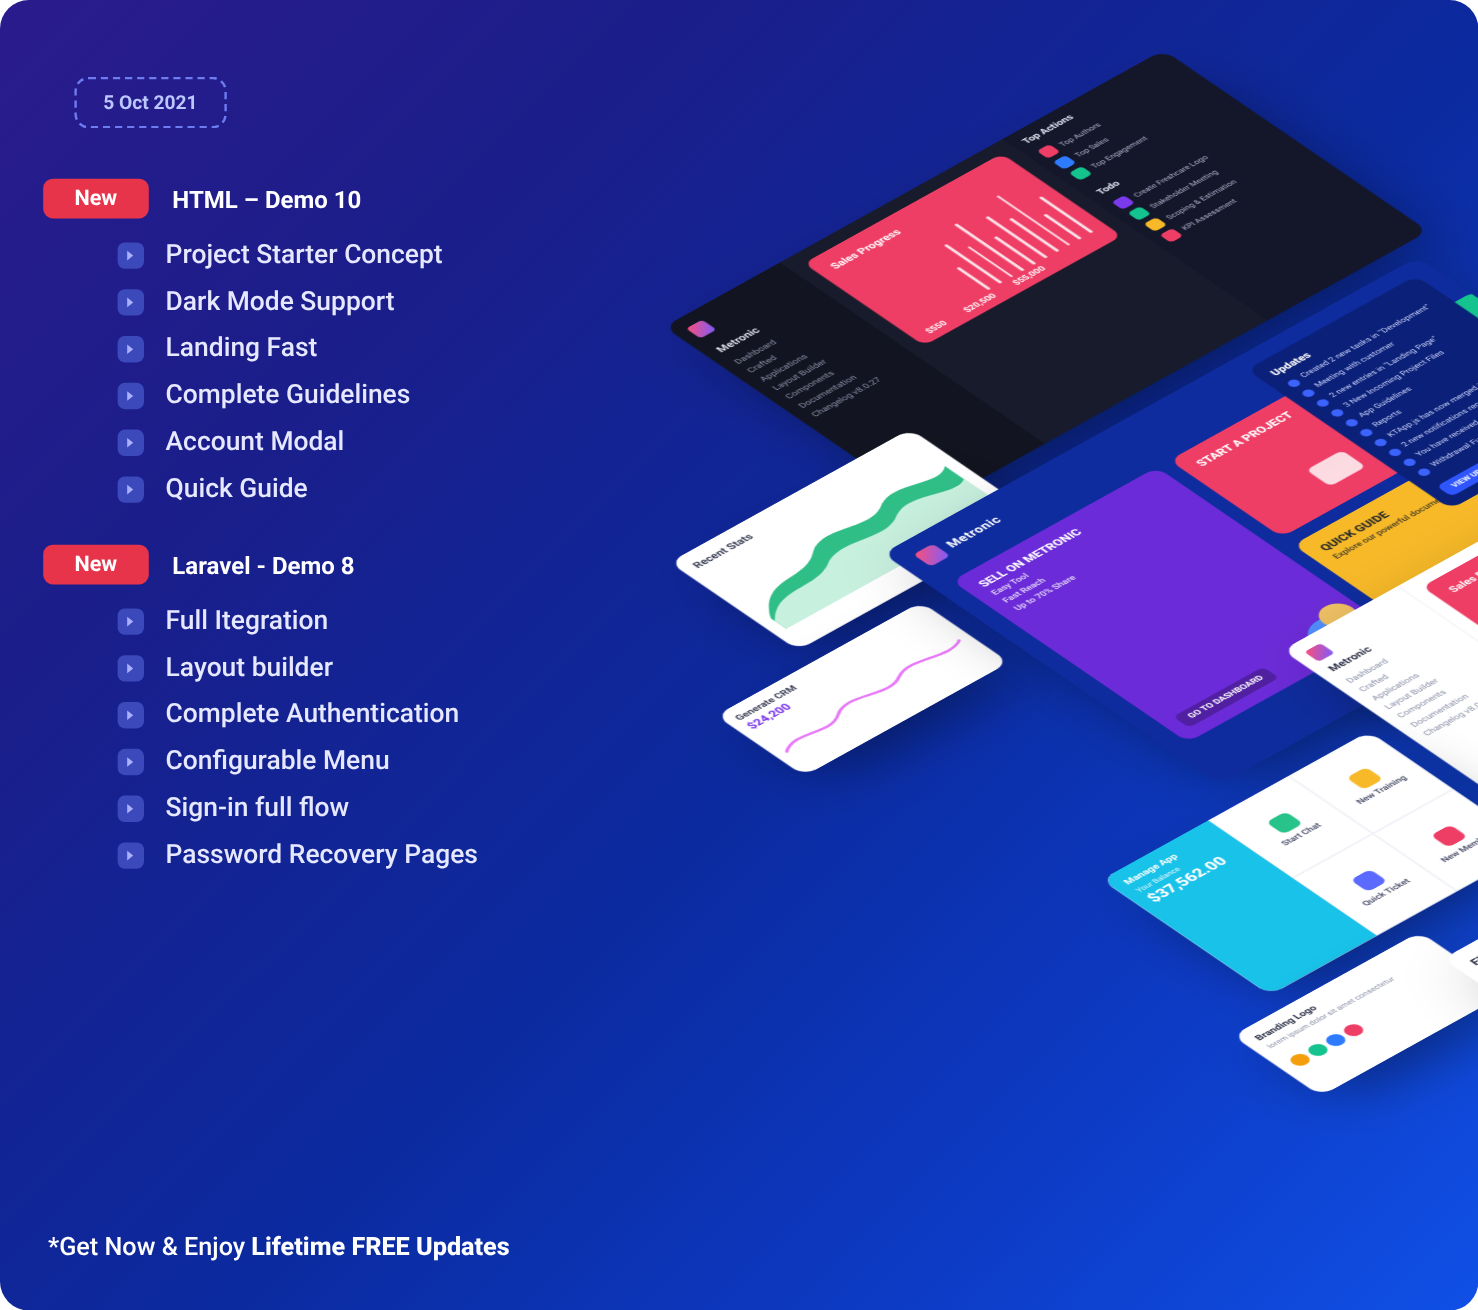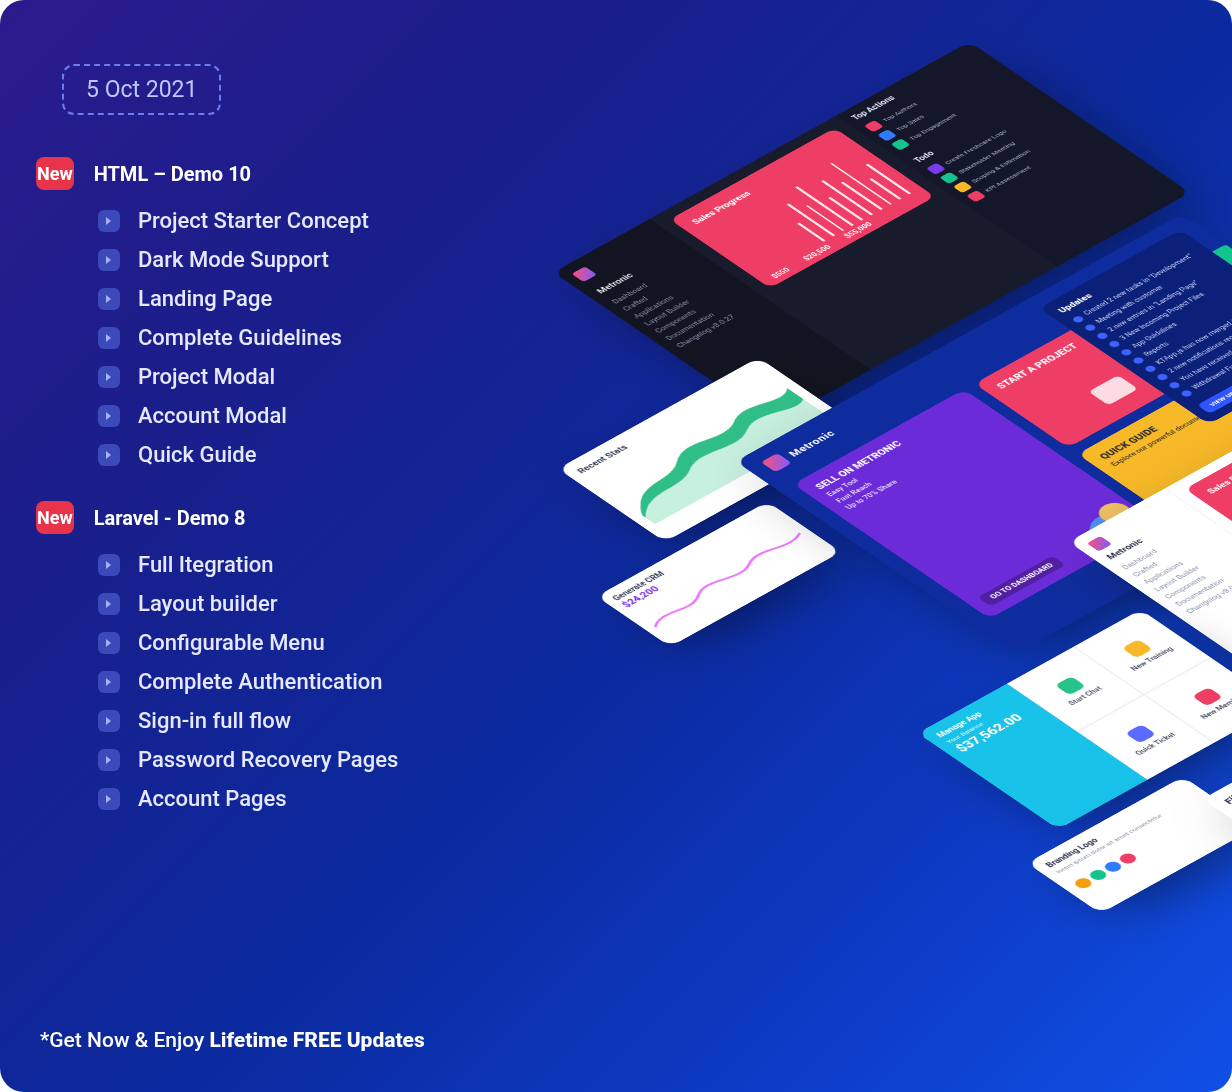--- a/index.html
+++ b/index.html
@@ -38,22 +38,22 @@
     color: #fff;
     font-weight: 700;
     font-size: 28px;
     padding: 14px 28px;
     border-radius: 14px;
     letter-spacing: 0.2px;
   }
   .badge-date {
     border: 2px dashed #6d7cf0;
     color: #bcc7ff;
-    font-weight: 400;
-    font-size: 23px;
+    font-weight: 700;
+    font-size: 16px;
     padding: 10px 22px;
     border-radius: 12px;
   }
 
   .section {
     margin-top: 42px;
   }
   .section + .section {
     margin-top: 34px;
   }
@@ -61,21 +61,21 @@
     display: flex;
     align-items: center;
     gap: 20px;
     margin-bottom: 18px;
   }
   .tag-new {
     background: #e7344b;
     color: #fff;
     font-weight: 700;
     font-size: 18px;
-    padding: 6px 1px;
+    padding: 6px 26px;
     border-radius: 8px;
   }
   .section-title {
     font-size: 20px;
     font-weight: 700;
     color: #ffffff;
   }
   .items {
     list-style: none;
     margin-left: 62px;
@@ -304,37 +304,29 @@
               </svg>
             </span>
             <span>Dark Mode Support</span>
           </li>
           <li>
             <span class="chev-box">
               <svg viewBox="0 0 8 10">
                 <path d="M1 1 L6 5 L1 9 Z"></path>
               </svg>
             </span>
-            <span>Landing Page</span>
+            <span>Landing Fast</span>
           </li>
           <li>
             <span class="chev-box">
               <svg viewBox="0 0 8 10">
                 <path d="M1 1 L6 5 L1 9 Z"></path>
               </svg>
             </span>
             <span>Complete Guidelines</span>
-          </li>
-          <li>
-            <span class="chev-box">
-              <svg viewBox="0 0 8 10">
-                <path d="M1 1 L6 5 L1 9 Z"></path>
-              </svg>
-            </span>
-            <span>Project Modal</span>
           </li>
           <li>
             <span class="chev-box">
               <svg viewBox="0 0 8 10">
                 <path d="M1 1 L6 5 L1 9 Z"></path>
               </svg>
             </span>
             <span>Account Modal</span>
           </li>
           <li>
@@ -369,53 +361,45 @@
               </svg>
             </span>
             <span>Layout builder</span>
           </li>
           <li>
             <span class="chev-box">
               <svg viewBox="0 0 8 10">
                 <path d="M1 1 L6 5 L1 9 Z"></path>
               </svg>
             </span>
+            <span>Complete Authentication</span>
+          </li>
+          <li>
+            <span class="chev-box">
+              <svg viewBox="0 0 8 10">
+                <path d="M1 1 L6 5 L1 9 Z"></path>
+              </svg>
+            </span>
             <span>Configurable Menu</span>
           </li>
           <li>
             <span class="chev-box">
               <svg viewBox="0 0 8 10">
                 <path d="M1 1 L6 5 L1 9 Z"></path>
               </svg>
             </span>
-            <span>Complete Authentication</span>
-          </li>
-          <li>
-            <span class="chev-box">
-              <svg viewBox="0 0 8 10">
-                <path d="M1 1 L6 5 L1 9 Z"></path>
-              </svg>
-            </span>
             <span>Sign-in full flow</span>
           </li>
           <li>
             <span class="chev-box">
               <svg viewBox="0 0 8 10">
                 <path d="M1 1 L6 5 L1 9 Z"></path>
               </svg>
             </span>
             <span>Password Recovery Pages</span>
-          </li>
-          <li>
-            <span class="chev-box">
-              <svg viewBox="0 0 8 10">
-                <path d="M1 1 L6 5 L1 9 Z"></path>
-              </svg>
-            </span>
-            <span>Account Pages</span>
           </li>
         </ul>
     </div>
   </div>
 
   <div class="footer-line">
     <span>*Get Now &amp; Enjoy </span><span class="bold">Lifetime FREE Updates</span>
   </div>
 
   <div class="stage">

